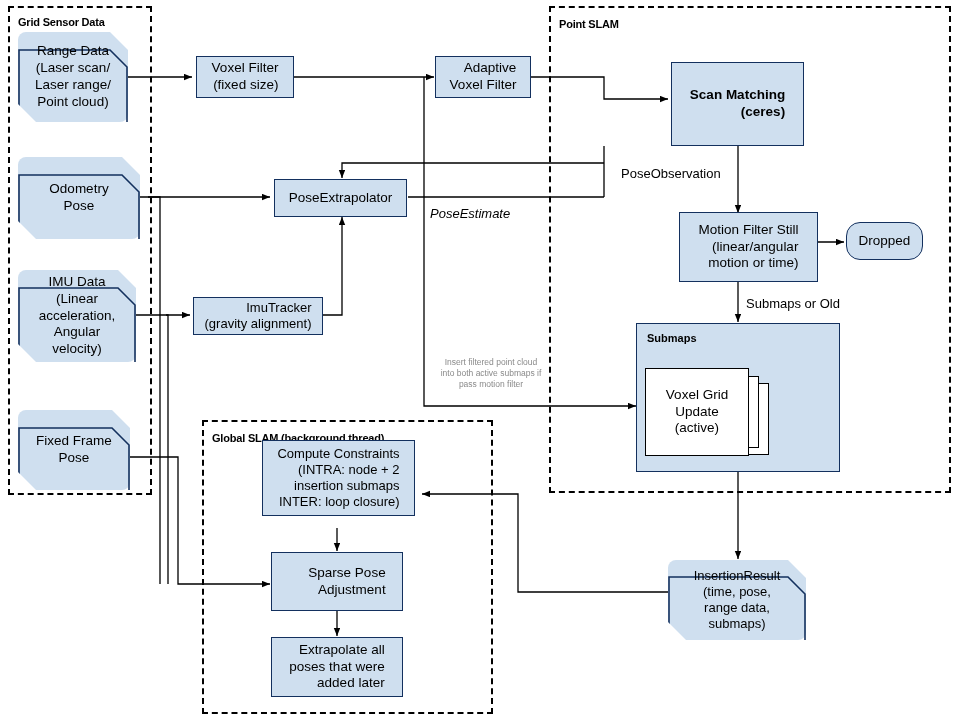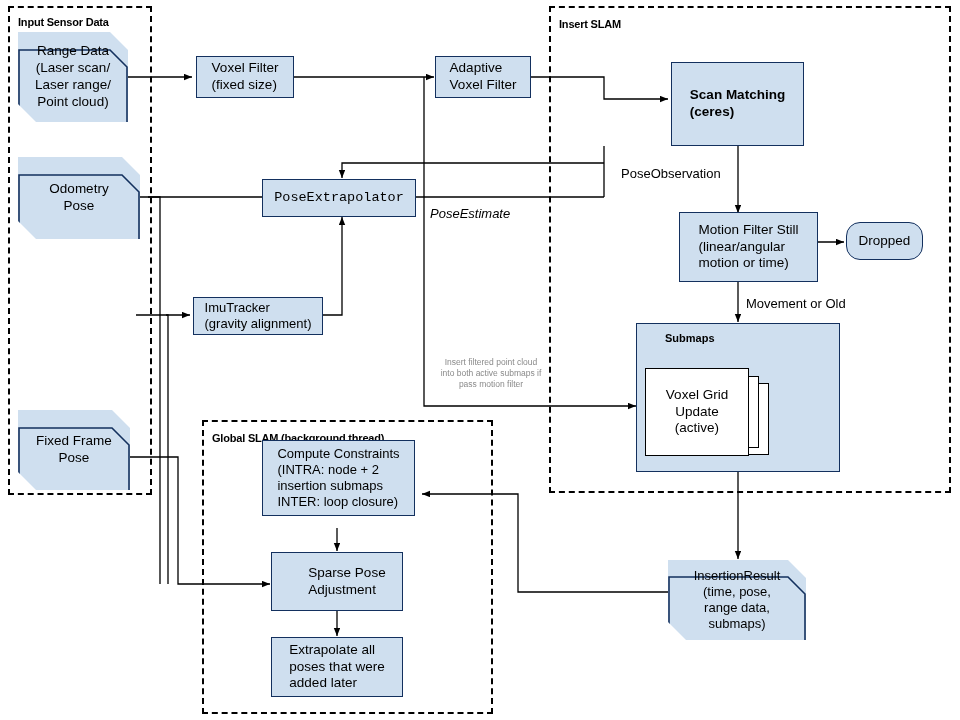--- a/index.html
+++ b/index.html
@@ -45,41 +45,42 @@
 
   
   .node {
     position: absolute;
     box-sizing: border-box;
     background: #cfdfef;
     border: 1.5px solid #13305e;
     display: flex;
     align-items: center;
     justify-content: center;
-    text-align: left;
+    text-align: right;
     font-size: 13.5px;
     line-height: 1.25;
     color: #000000;
     padding: 2px 4px;
   }
 
   
   .data-node {
     position: absolute;
     box-sizing: border-box;
     background: #cfdfef;
     display: flex;
     align-items: center;
     justify-content: center;
     text-align: center;
     font-size: 13.5px;
     line-height: 1.25;
     color: #000000;
     padding: 2px 6px;
     clip-path: polygon(0 0, calc(100% - 18px) 0, 100% 18px, 100% 100%, 18px 100%, 0 calc(100% - 18px));
+    border-radius: 8px;
   }
   .data-node .data-outline {
     position: absolute;
     left: 0; top: 0; right: 0; bottom: 0;
     pointer-events: none;
   }
   .data-node .data-outline svg {
     width: 100%;
     height: 100%;
     display: block;
@@ -88,21 +89,21 @@
 
   
   .submaps {
     position: absolute;
     box-sizing: border-box;
     background: #cfdfef;
     border: 1.5px solid #13305e;
   }
   .submaps-label {
     position: absolute;
-    left: 28px;
+    left: 10px;
     top: 8px;
     font-size: 11px;
     font-weight: bold;
     color: #000000;
   }
   .stack-card {
     position: absolute;
     box-sizing: border-box;
     background: #ffffff;
     border: 1.5px solid #000000;
@@ -185,24 +186,24 @@
       <path d="M337,611 L337,636" marker-end="url(#arrow)"></path>
 
       <path d="M130,457 L178,457 L178,584 L270,584" marker-end="url(#arrow)"></path>
       <path d="M148,197 L160,197 L160,584"></path>
       <path d="M166,315 L168,315 L168,584"></path>
 
     </g>
   </svg>
 
   <div class="group" style="left:8px; top:6px; width:144px; height:489px;"></div>
-  <div class="group-label" style="left:18px; top:16px;">Input Sensor Data</div>
+  <div class="group-label" style="left:18px; top:16px;">Grid Sensor Data</div>
 
   <div class="group" style="left:549px; top:6px; width:402px; height:487px;"></div>
-  <div class="group-label" style="left:559px; top:18px;">Insert SLAM</div>
+  <div class="group-label" style="left:559px; top:18px;">Point SLAM</div>
 
   <div class="group" style="left:202px; top:420px; width:291px; height:294px;"></div>
   <div class="group-label" style="left:212px; top:432px;">Global SLAM (background thread)</div>
 
   <div class="data-node" style="left:18px; top:32px; width:110px; height:90px; white-space:pre-line;">
     <span class="data-outline">
       <svg viewBox="0 0 110 90" preserveAspectRatio="none">
         <polygon points="1,1 92,1 109,18 109,89 19,89 1,71" fill="none" stroke="#13305e" stroke-width="1.6"></polygon>
       </svg>
     </span>
@@ -215,20 +216,32 @@
   <div class="data-node" style="left:18px; top:157px; width:122px; height:82px; white-space:pre-line;">
     <span class="data-outline">
       <svg viewBox="0 0 122 82" preserveAspectRatio="none">
         <polygon points="1,1 104,1 121,18 121,81 19,81 1,63" fill="none" stroke="#13305e" stroke-width="1.6"></polygon>
       </svg>
     </span>
     <span class="txt">Odometry
 Pose</span>
   </div>
 
+  <div class="data-node" style="left:18px; top:270px; width:118px; height:92px; white-space:pre-line;">
+    <span class="data-outline">
+      <svg viewBox="0 0 118 92" preserveAspectRatio="none">
+        <polygon points="1,1 100,1 117,18 117,91 19,91 1,73" fill="none" stroke="#13305e" stroke-width="1.6"></polygon>
+      </svg>
+    </span>
+    <span class="txt">IMU Data
+(Linear
+acceleration,
+Angular
+velocity)</span>
+  </div>
 
   <div class="data-node" style="left:18px; top:410px; width:112px; height:80px; white-space:pre-line;">
     <span class="data-outline">
       <svg viewBox="0 0 112 80" preserveAspectRatio="none">
         <polygon points="1,1 94,1 111,18 111,79 19,79 1,61" fill="none" stroke="#13305e" stroke-width="1.6"></polygon>
       </svg>
     </span>
     <span class="txt">Fixed Frame
 Pose</span>
   </div>
@@ -248,21 +261,21 @@
   <div class="node" style="left:196px; top:56px; width:98px; height:42px; white-space:pre-line;">
     <span>Voxel Filter
 (fixed size)</span>
   </div>
 
   <div class="node" style="left:435px; top:56px; width:96px; height:42px; white-space:pre-line;">
     <span>Adaptive
 Voxel Filter</span>
   </div>
 
-  <div class="node" style="left:262px; top:179px; width:154px; height:38px;font-family:Liberation Mono, monospace;">
+  <div class="node" style="left:274px; top:179px; width:133px; height:38px;">
     <span>PoseExtrapolator</span>
   </div>
 
   <div class="node" style="left:193px; top:297px; width:130px; height:38px; white-space:pre-line; font-size:13px;">
     <span>ImuTracker
 (gravity alignment)</span>
   </div>
 
   <div class="node" style="left:671px; top:62px; width:133px; height:84px; white-space:pre-line;font-weight:bold;">
     <span>Scan Matching
@@ -305,19 +318,19 @@
       <span>Voxel Grid
 Update
 (active)</span>
     </div>
   </div>
 
   <div class="edge-label" style="left:621px; top:166px;">PoseObservation</div>
 
   <div class="edge-label" style="left:430px; top:206px;font-style:italic;">PoseEstimate</div>
 
-  <div class="edge-label" style="left:746px; top:296px;">Movement or Old</div>
+  <div class="edge-label" style="left:746px; top:296px;">Submaps or Old</div>
 
   <div class="note-label" style="left:428px; top:357px; width:126px;">Insert filtered point cloud
 into both active submaps if
 pass motion filter</div>
 
 </div>
 
 </body></html>

